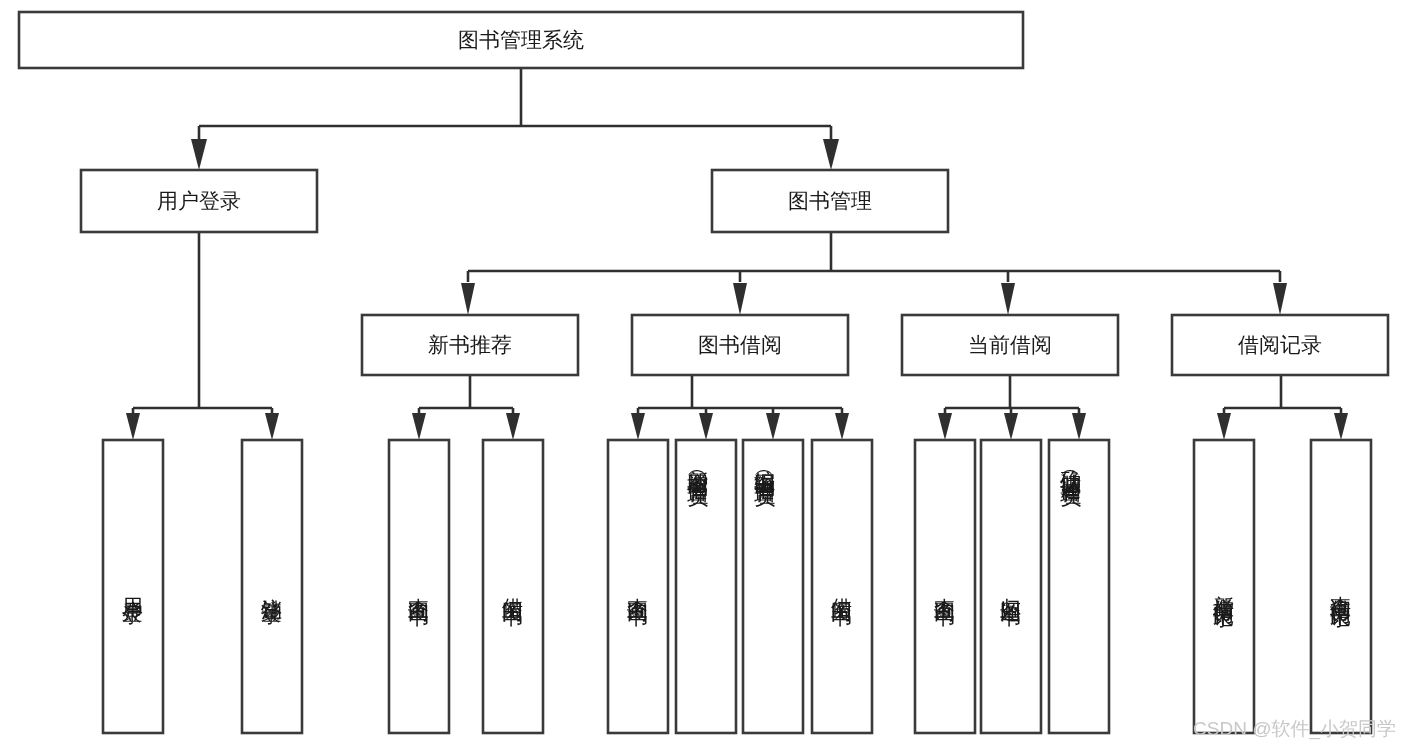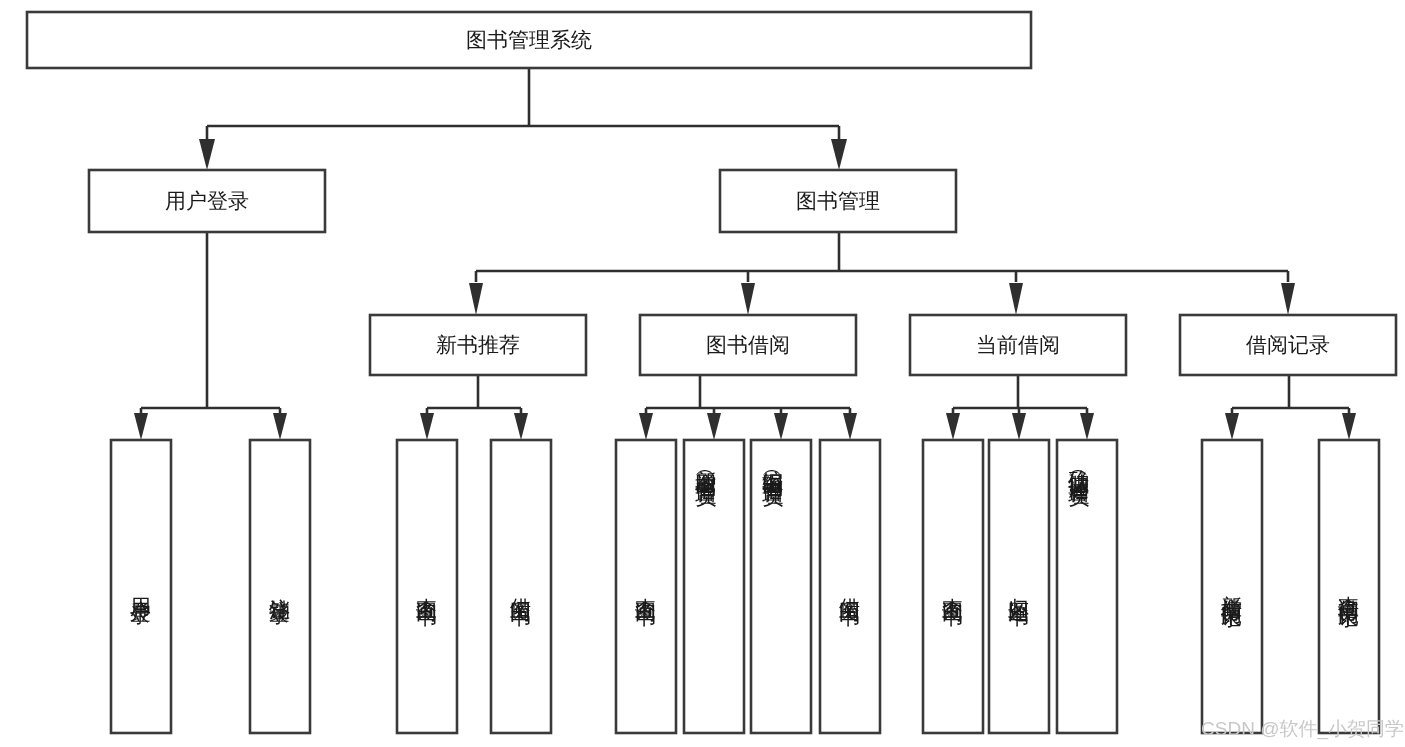--- a/index.html
+++ b/index.html
@@ -13,21 +13,20 @@
     position: relative;
     overflow: hidden;
     font-family: "Liberation Sans", "DejaVu Sans", sans-serif;
   }
   #diagram-root {
     position: absolute;
     left: 0;
     top: 0;
     width: 1191px;
     height: 747px;
-    padding-left: 8px;
   }
   svg { display: block; }
   .node-box {
     fill: #ffffff;
     stroke: #3a3a3a;
     stroke-width: 2.6;
   }
   .connector {
     fill: none;
     stroke: #2f2f2f;

